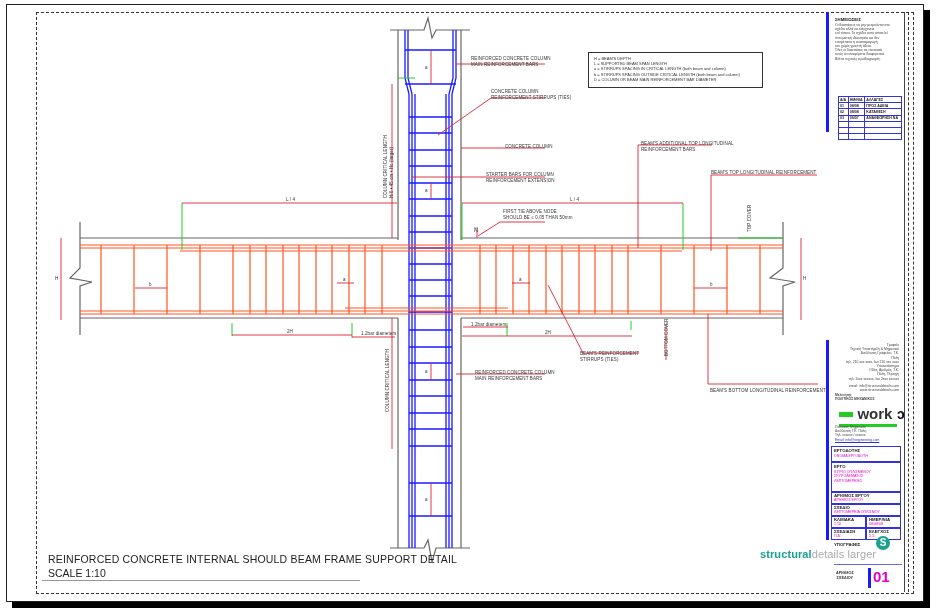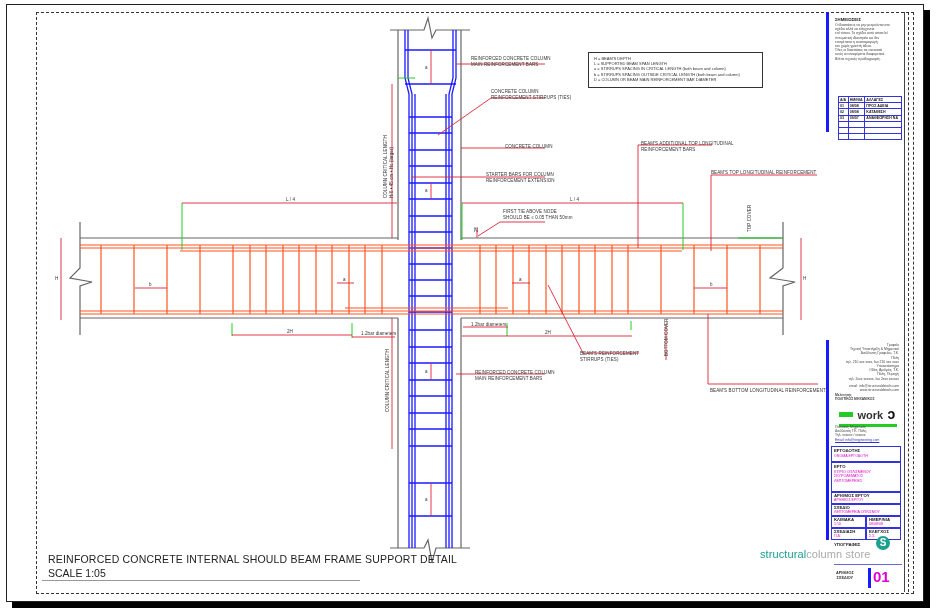--- a/index.html
+++ b/index.html
@@ -16,21 +16,21 @@
   .legend div{font-size:4px;line-height:5.2px;color:#333;white-space:nowrap;}
   .tb-bar{position:absolute;left:826px;width:3px;background:#1a1aff;}
   .tb-box{position:absolute;left:831px;width:70px;border:1px solid #3333dd;box-sizing:border-box;}
   .tb-h{font-size:4.3px;font-weight:bold;color:#222;padding:1px 2px;}
   .tb-t{font-size:3.4px;color:#444;line-height:4.2px;padding:0 2px;}
   .tb-m{font-size:3.6px;color:#e000d0;padding:0 2px;line-height:4.4px;}
   .rev{position:absolute;left:838px;top:96px;width:64px;}
   .rev table{border-collapse:collapse;width:100%;}
   .rev td{border:1px solid #3333dd;font-size:3.6px;height:5.2px;padding:0 1px;color:#222;font-weight:bold;}
   .brand{position:absolute;left:760px;top:548px;font-size:11px;color:#2aa898;letter-spacing:0.1px;}
-  .brand b{font-weight:normal;color:#19a08e;}
+  .brand b{font-weight:bold;color:#19a08e;}
   .brand span{color:#aaa;}
   .s-logo{position:absolute;left:876px;top:536px;width:14px;height:14px;border-radius:50%;background:#19a08e;color:#fff;font-weight:bold;font-size:10px;text-align:center;line-height:14px;}
   .sheet-no{position:absolute;left:873px;top:568px;font-size:15px;font-weight:bold;color:#e000d0;}
   .sheet-bar{position:absolute;left:868px;top:568px;width:3px;height:20px;background:#1a1aff;}
   .sheet-lbl{position:absolute;left:836px;top:571px;font-size:3.8px;color:#333;text-align:center;line-height:5px;font-weight:bold;}
   .sheet-top{position:absolute;left:834px;top:564px;width:68px;height:1px;background:#6666dd;}
 </style>
 </head>
 <body>
 
@@ -239,21 +239,21 @@
 
 <div class="legend">
   <div>H = BEAM'S DEPTH</div>
   <div>L = SUPPORTED BEAM SPAN LENGTH</div>
   <div>a = STIRRUPS SPACING IN CRITICAL LENGTH (both beam and column)</div>
   <div>b = STIRRUPS SPACING OUTSIDE CRITICAL LENGTH (both beam and column)</div>
   <div>D = COLUMN OR BEAM MAIN REINFORCEMENT BAR DIAMETER</div>
 </div>
 
 <div class="title-main">REINFORCED CONCRETE INTERNAL SHOULD BEAM FRAME SUPPORT DETAIL</div>
-<div class="title-scale">SCALE 1:05</div>
+<div class="title-scale">SCALE 1:10</div>
 <div class="title-rule"></div>
 
 <div class="tb-bar" style="top:12px;height:120px;"></div>
 <div class="tb-bar" style="top:340px;height:200px;"></div>
 <div style="position:absolute;left:904px;top:12px;width:1px;height:580px;background:#444;"></div>
 <div style="position:absolute;left:908px;top:12px;width:1.5px;height:580px;border-left:1.5px dashed #333;"></div>
 
 <div style="position:absolute;left:833px;top:16px;width:68px;">
   <div class="tb-h">ΣΗΜΕΙΩΣΕΙΣ</div>
   <div class="tb-t">Οι διαστάσεις να μην μετρούνται στο</div>
@@ -322,21 +322,21 @@
   <div class="tb-t" style="margin-top:3px;">email: info@structuraldetails.com</div>
   <div class="tb-t">www.structuraldetails.com</div>
 </div>
 
 <div style="position:absolute;left:833px;top:393px;width:68px;">
   <div class="tb-t" style="font-weight:bold;">Μελετητής</div>
   <div class="tb-t" style="font-weight:bold;">ΠΟΛΙΤΙΚΟΣ ΜΗΧΑΝΙΚΟΣ</div>
 </div>
 <div style="position:absolute;left:839px;top:405px;">
   <span style="display:inline-block;width:14px;height:5px;background:#22cc22;vertical-align:middle;"></span>
-  <span style="font-size:11px;font-weight:bold;color:#333;">work</span>
+  <span style="font-size:15px;font-weight:bold;color:#333;">work</span>
   <span style="font-size:14px;font-weight:bold;color:#111;">ↄ</span>
   <div style="width:58px;height:3px;background:#22cc22;margin-top:1px;"></div>
 </div>
 <div style="position:absolute;left:833px;top:425px;width:68px;">
   <div class="tb-t">Πολιτικός Μηχανικός</div>
   <div class="tb-t">Διεύθυνση Τ.Κ. Πόλη</div>
   <div class="tb-t">Τηλ. xxxxxx / xxxxxx</div>
   <div class="tb-t" style="color:#3333cc;text-decoration:underline;">Email: info@engineering.com</div>
 </div>
 
@@ -369,21 +369,21 @@
   <div class="tb-h" style="padding:0 2px;">ΣΧΕΔΙΑΣΗ</div>
   <div class="tb-m">Π.Δ.</div>
 </div>
 <div class="tb-box" style="top:528px;height:12px;left:866px;width:35px;">
   <div class="tb-h" style="padding:0 2px;">ΕΛΕΓΧΟΣ</div>
   <div class="tb-m">Σ.Σ.</div>
 </div>
 <div style="position:absolute;left:832px;top:541px;" class="tb-h">ΥΠΟΓΡΑΦΕΣ</div>
 
 <div class="s-logo">S</div>
-<div class="brand"><b>structural</b><span>column store</span></div>
+<div class="brand"><b>structural</b><span>details larger</span></div>
 
 <div class="sheet-top"></div>
 <div class="sheet-lbl">
   <div>ΑΡΙΘΜΟΣ</div>
   <div>ΣΧΕΔΙΟΥ</div>
 </div>
 <div class="sheet-bar"></div>
 <div class="sheet-no">01</div>
 
 </body></html>

